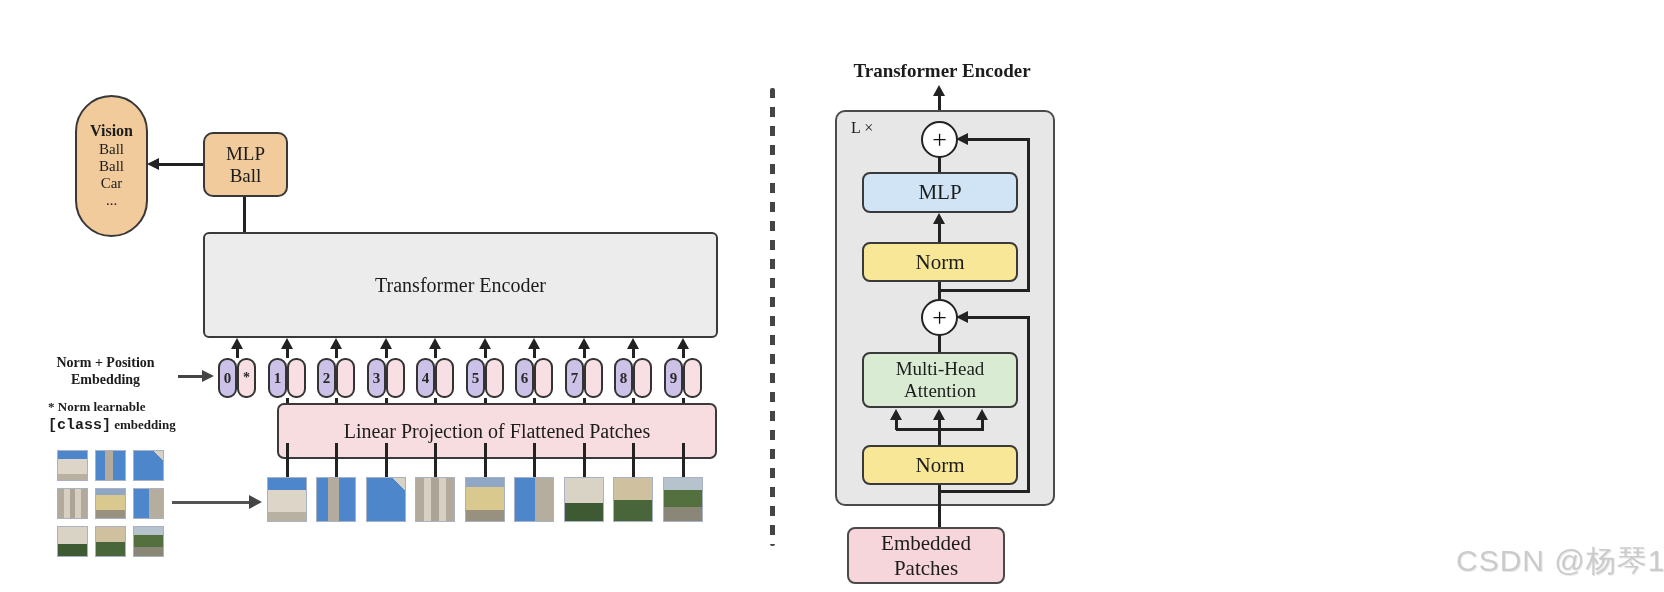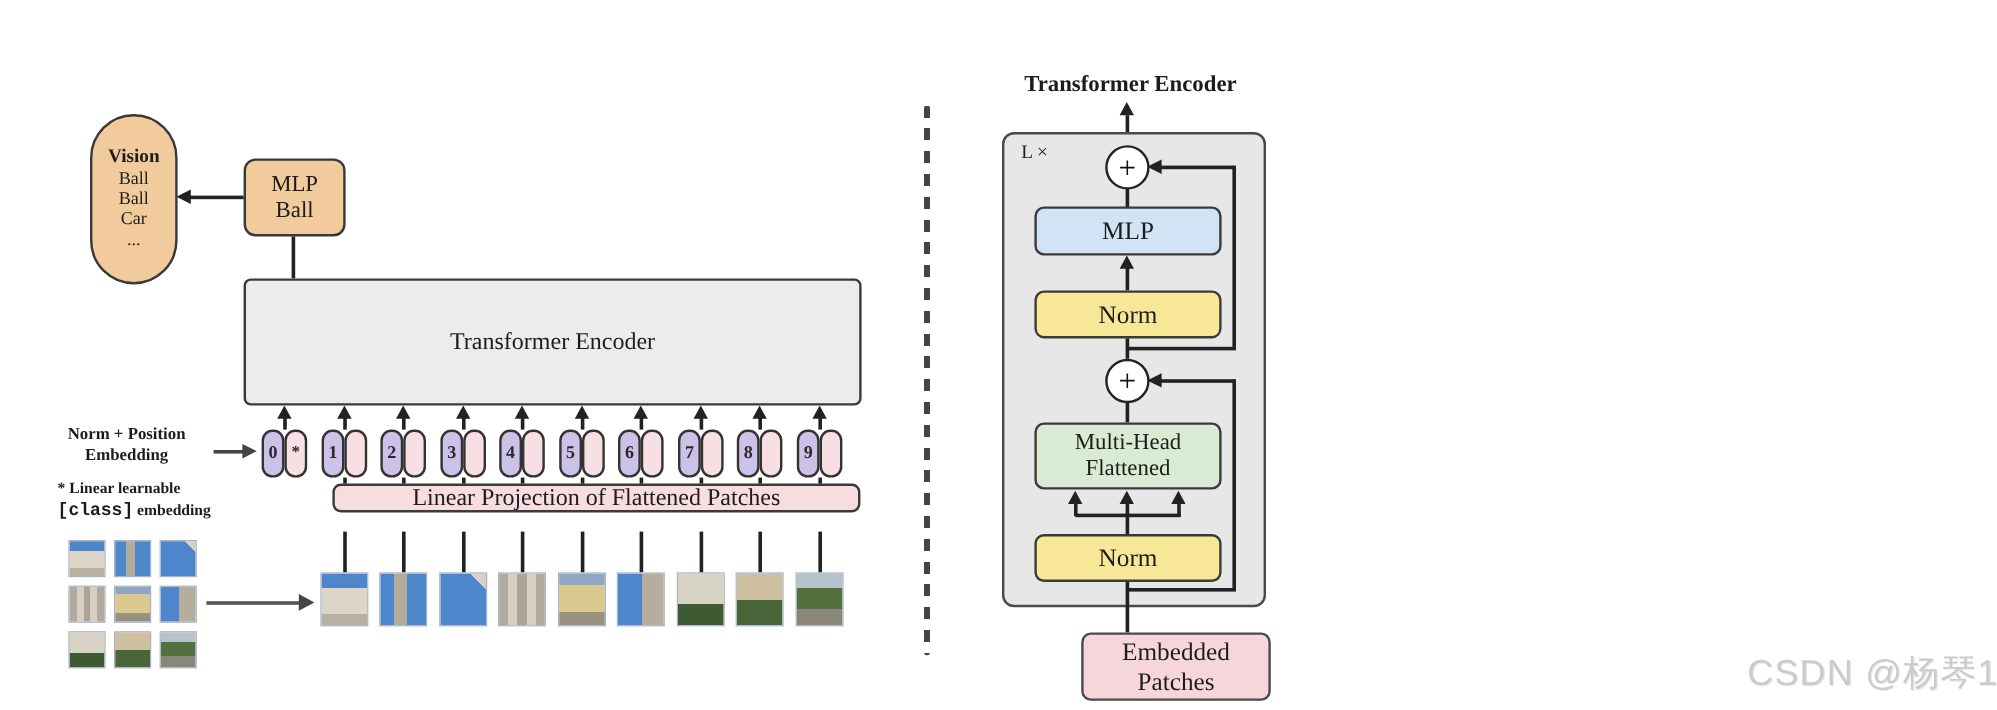--- a/index.html
+++ b/index.html
@@ -74,25 +74,25 @@
 
   <div class="abs" style="left:38px;top:355px;width:135px;text-align:center;font-weight:bold;font-size:14px;line-height:1.2;">
     <div>Norm + Position</div>
     <div>Embedding</div>
   </div>
 
   <div class="hline" style="left:178px;top:375px;width:25px;height:2.5px;background:#444;"></div>
   <div class="ah-right" style="left:202px;top:370px;"></div>
 
   <div class="abs" style="left:48px;top:399px;font-size:13px;font-weight:bold;line-height:1.3;">
-    <div>* Linear learnable</div>
+    <div>* Norm learnable</div>
     <div><span class="note-mono">[class]</span><span> embedding</span></div>
   </div>
 
-  <div class="box" style="left:277px;top:403px;width:440px;height:24px;border-radius:7px;border-width:2.5px;border-color:#3a3a3a;background:#F7DCE0;font-size:20px;">
+  <div class="box" style="left:277px;top:403px;width:440px;height:56px;border-radius:7px;border-width:2.5px;border-color:#3a3a3a;background:#F7DCE0;font-size:20px;">
     <div>Linear Projection of Flattened Patches</div>
   </div>
 
   <div class="hline" style="left:172px;top:501px;width:78px;height:2.5px;background:#555;"></div>
   <div class="ah-right" style="left:249px;top:495px;border-top-width:7px;border-bottom-width:7px;border-left-width:13px;"></div>
 
   <div class="dash-divider"></div>
 
   <div class="title" style="left:822px;top:60px;width:240px;font-size:19px;">Transformer Encoder</div>
 
@@ -133,39 +133,39 @@
   <div class="vline" style="left:938px;top:282px;height:17px;width:2.5px;"></div>
 
   <div class="pluscircle" style="left:921px;top:299px;">
     <span>+</span>
   </div>
 
   <div class="vline" style="left:938px;top:335px;height:17px;width:2.5px;"></div>
 
   <div class="box" style="left:862px;top:352px;width:156px;height:56px;border-radius:8px;border-width:2.5px;border-color:#3a3a3a;background:#D9EBD3;font-size:19px;">
     <div>Multi-Head</div>
-    <div>Flattened</div>
+    <div>Attention</div>
   </div>
 
   <div class="vline" style="left:938px;top:428px;height:17px;width:2.5px;"></div>
   <div class="hline" style="left:896px;top:428px;width:88px;height:2.5px;"></div>
   <div class="vline" style="left:895px;top:417px;height:13px;width:2.5px;"></div>
   <div class="ah-up" style="left:890px;top:409px;"></div>
   <div class="vline" style="left:938px;top:417px;height:13px;width:2.5px;"></div>
   <div class="ah-up" style="left:933px;top:409px;"></div>
   <div class="vline" style="left:981px;top:417px;height:13px;width:2.5px;"></div>
   <div class="ah-up" style="left:976px;top:409px;"></div>
 
   <div class="box" style="left:862px;top:445px;width:156px;height:40px;border-radius:8px;border-width:2.5px;border-color:#3a3a3a;background:#F8E796;font-size:21px;">
     <div>Norm</div>
   </div>
 
   <div class="vline" style="left:938px;top:485px;height:42px;width:2.5px;"></div>
 
-  <div class="box" style="left:901px;top:527px;width:158px;height:57px;border-radius:8px;border-width:2.5px;border-color:#4a4a4a;background:#F6D6DA;font-size:21px;">
+  <div class="box" style="left:847px;top:527px;width:158px;height:57px;border-radius:8px;border-width:2.5px;border-color:#4a4a4a;background:#F6D6DA;font-size:21px;">
     <div>Embedded</div>
     <div>Patches</div>
   </div>
 
   <div class="watermark">CSDN @杨琴16</div>
 
 <div class="vline" style="left: 236px; top: 347px; height: 11px; width: 2.5px;"></div>
     <div class="ah-up" style="left: 231px; top: 338px;"></div>
     <div class="token tok-lav" style="left: 218px;">0</div>
     <div class="token tok-pink" style="left: 237px; font-size: 14px;">*</div>

